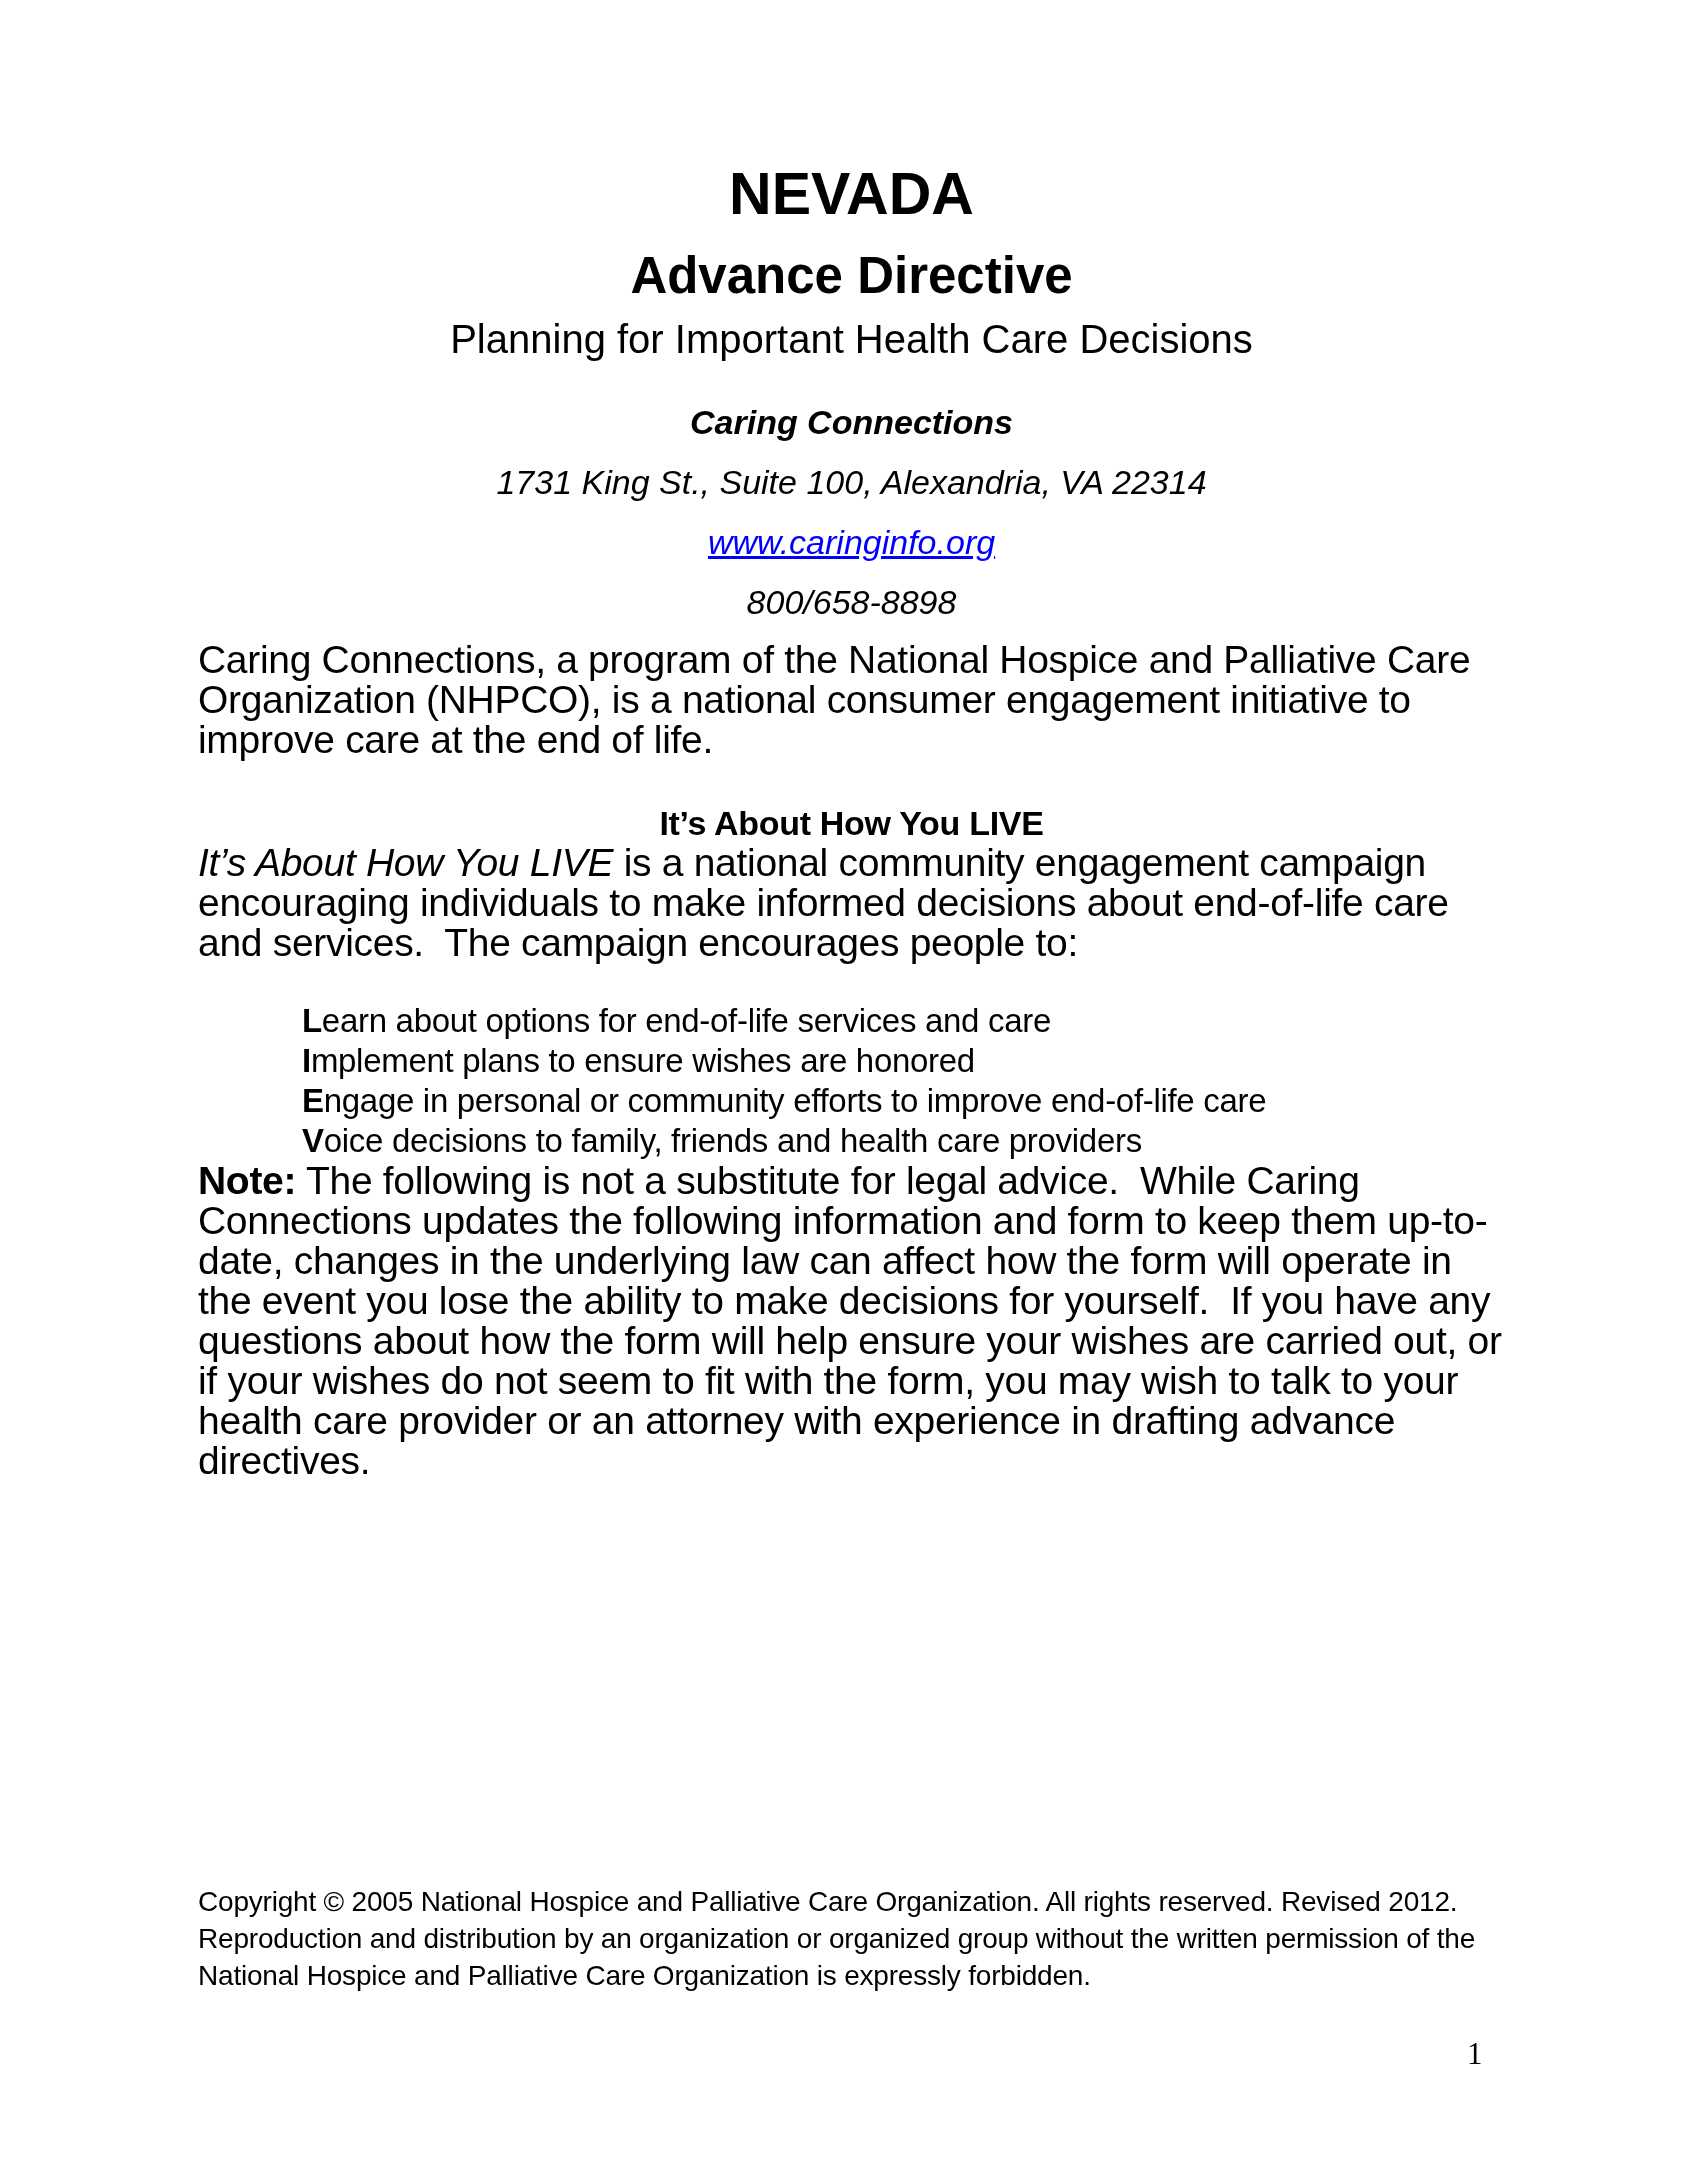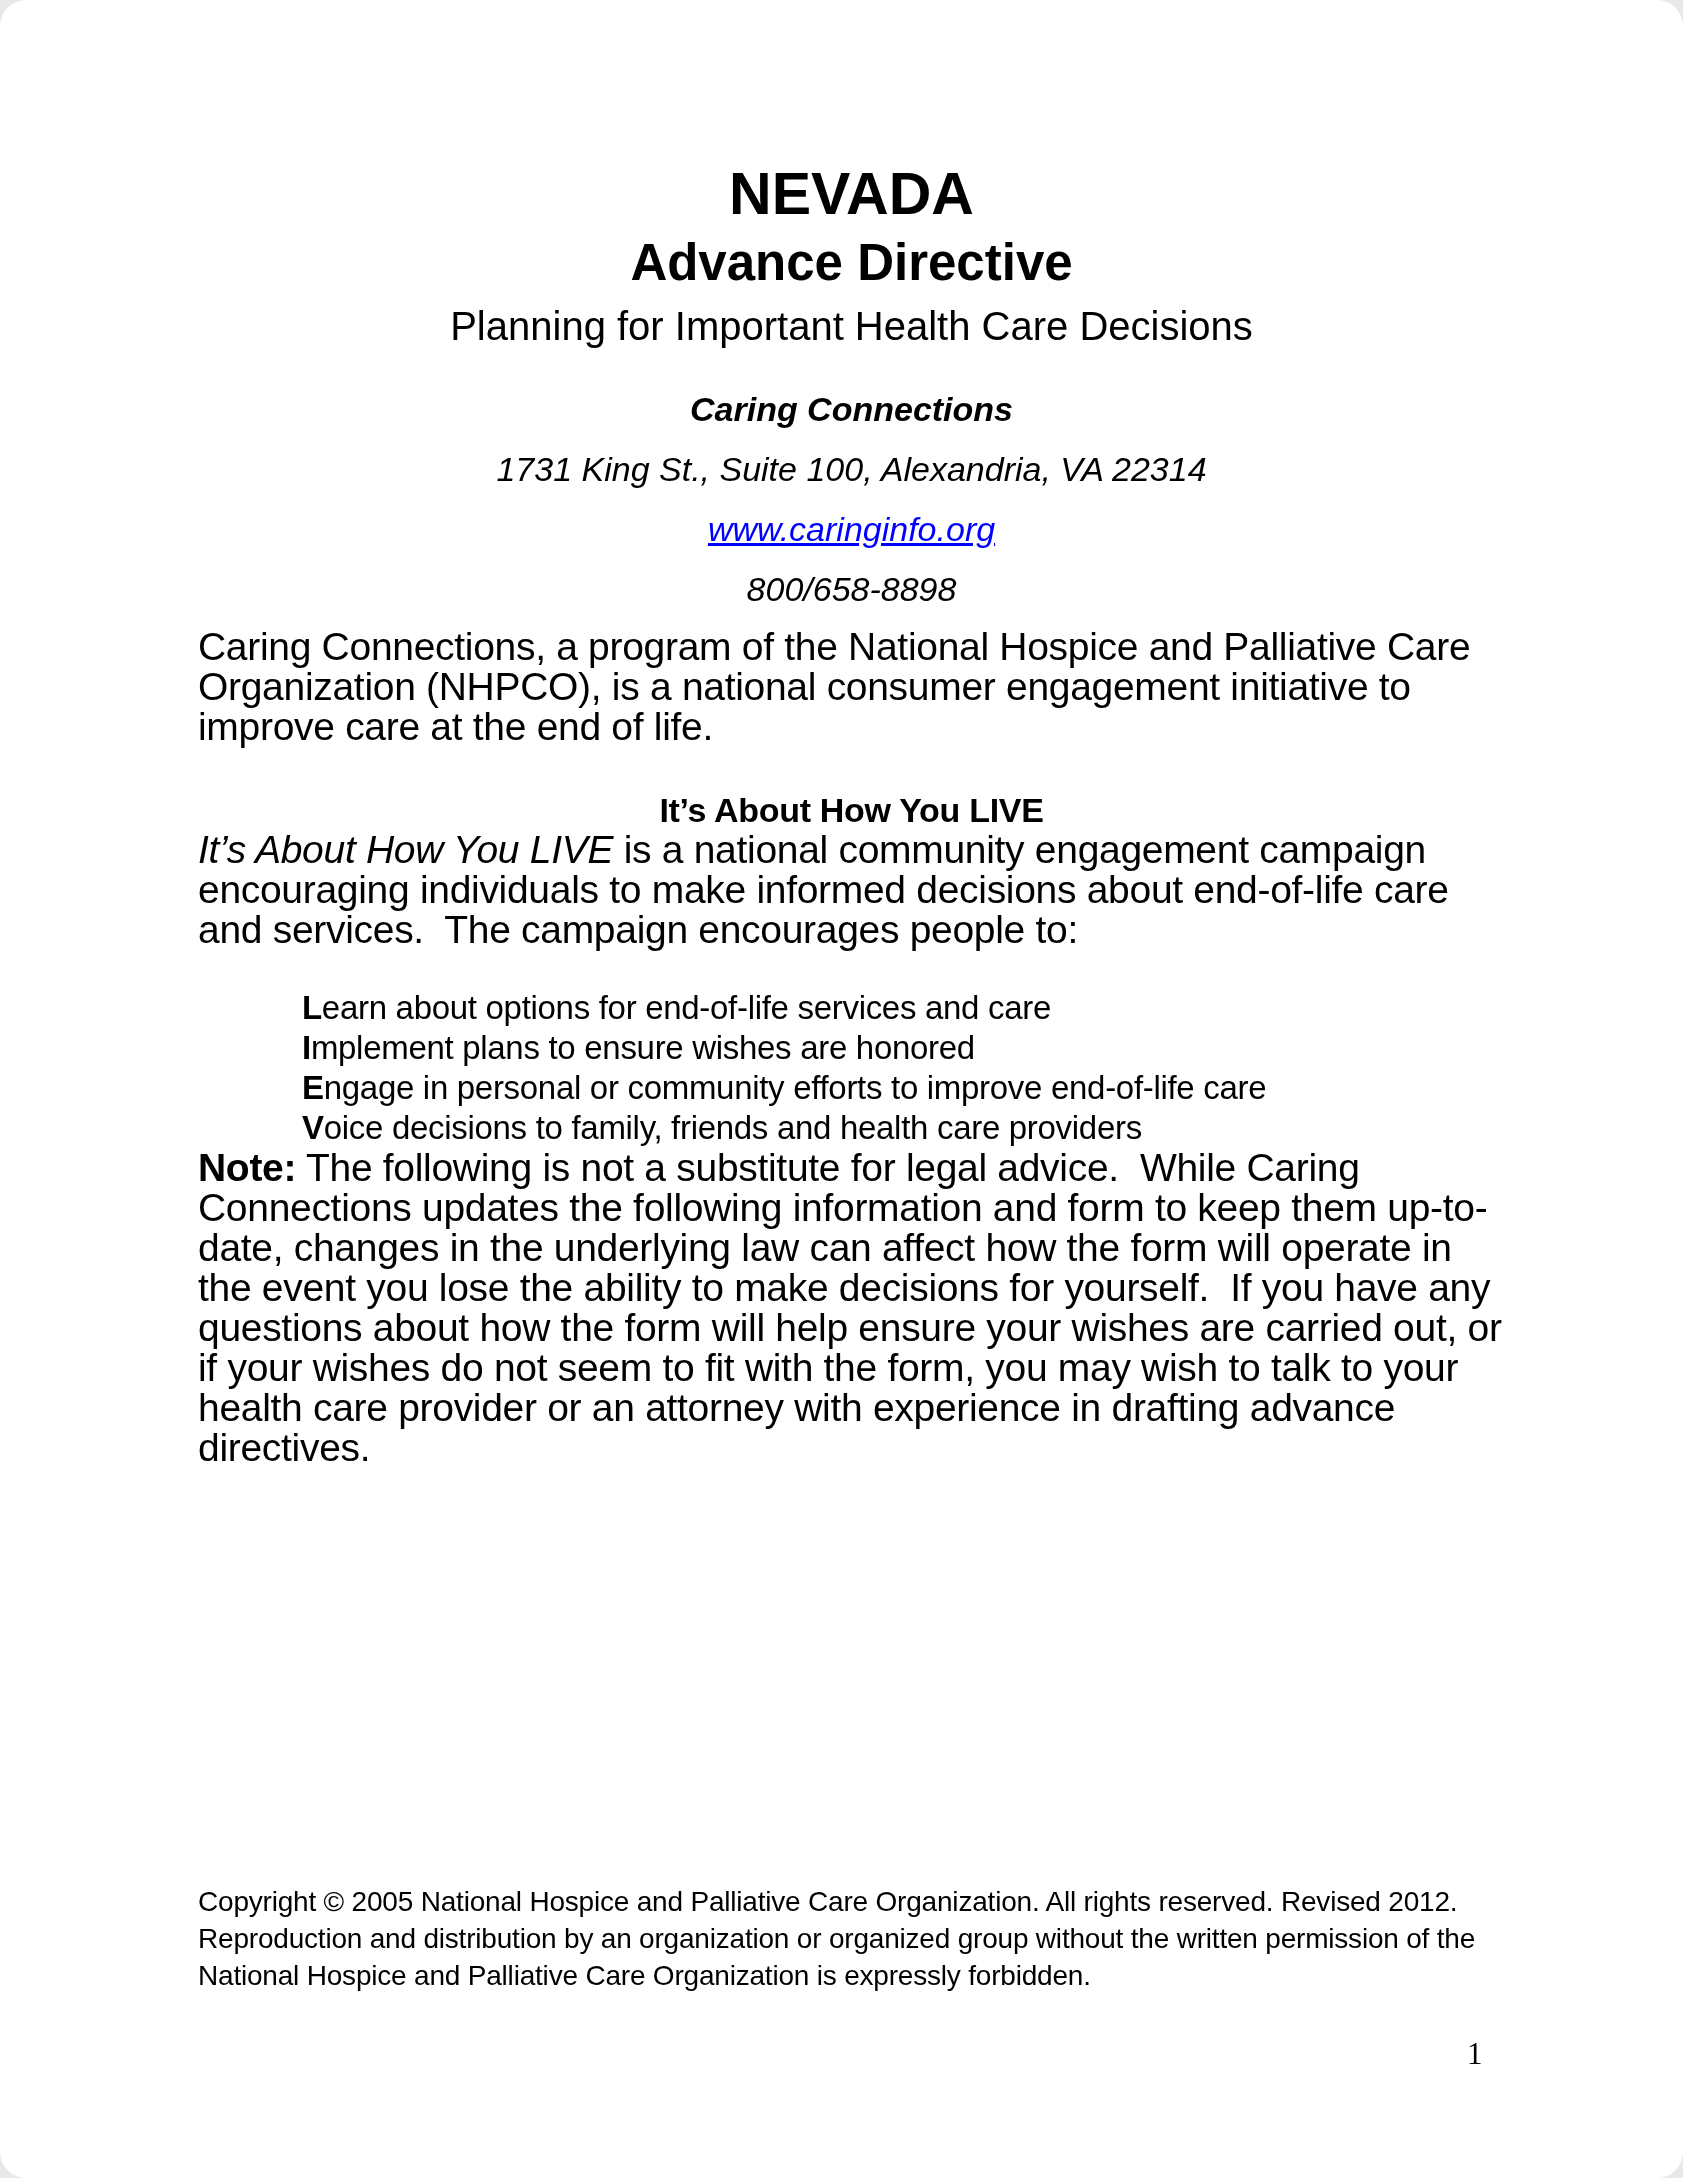--- a/index.html
+++ b/index.html
@@ -4,27 +4,26 @@
 <style>
   html, body { margin:0; padding:0; background:#e8e8e8; }
   .page {
     position:relative;
     width:1683px; height:2178px;
     background:#ffffff;
     color:#000000;
     font-family:"Liberation Sans","DejaVu Sans",sans-serif;
     overflow:hidden;
     margin:0 auto;
-    border-radius:26px;
   }
   .content { position:absolute; left:198px; top:0; width:1307px; }
 
   .title-block { margin-top:164px; text-align:center; }
   .t1 { font-size:59px; font-weight:bold; line-height:61px; }
-  .t2 { font-size:51px; font-weight:bold; line-height:53px; margin-top:11px; }
+  .t2 { font-size:51px; font-weight:bold; line-height:53px; margin-top:24px; }
   .t3 { font-size:40px; font-weight:normal; line-height:42px; margin-top:16px; }
 
   .org-block { margin-top:40px; text-align:center; font-style:italic;
                font-size:34px; line-height:44px; }
   .org-name { font-weight:bold; }
   .org-line { margin:16px; }
   .link { color:#0000FF; text-decoration:underline; cursor:pointer; }
 
   .body { font-size:39px; line-height:40px; letter-spacing:-0.3px;
           white-space:pre-wrap; }

